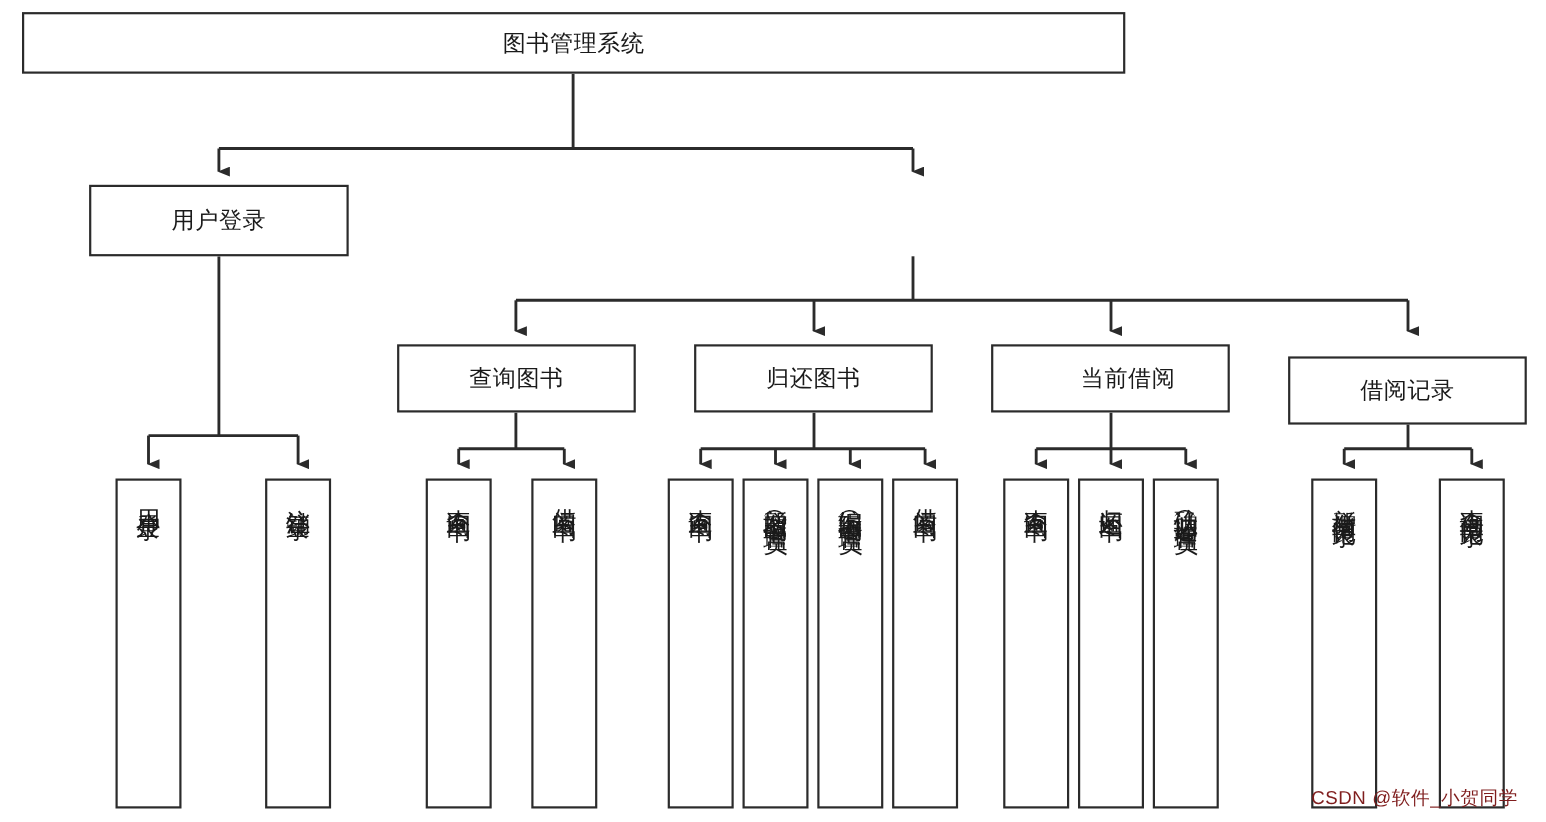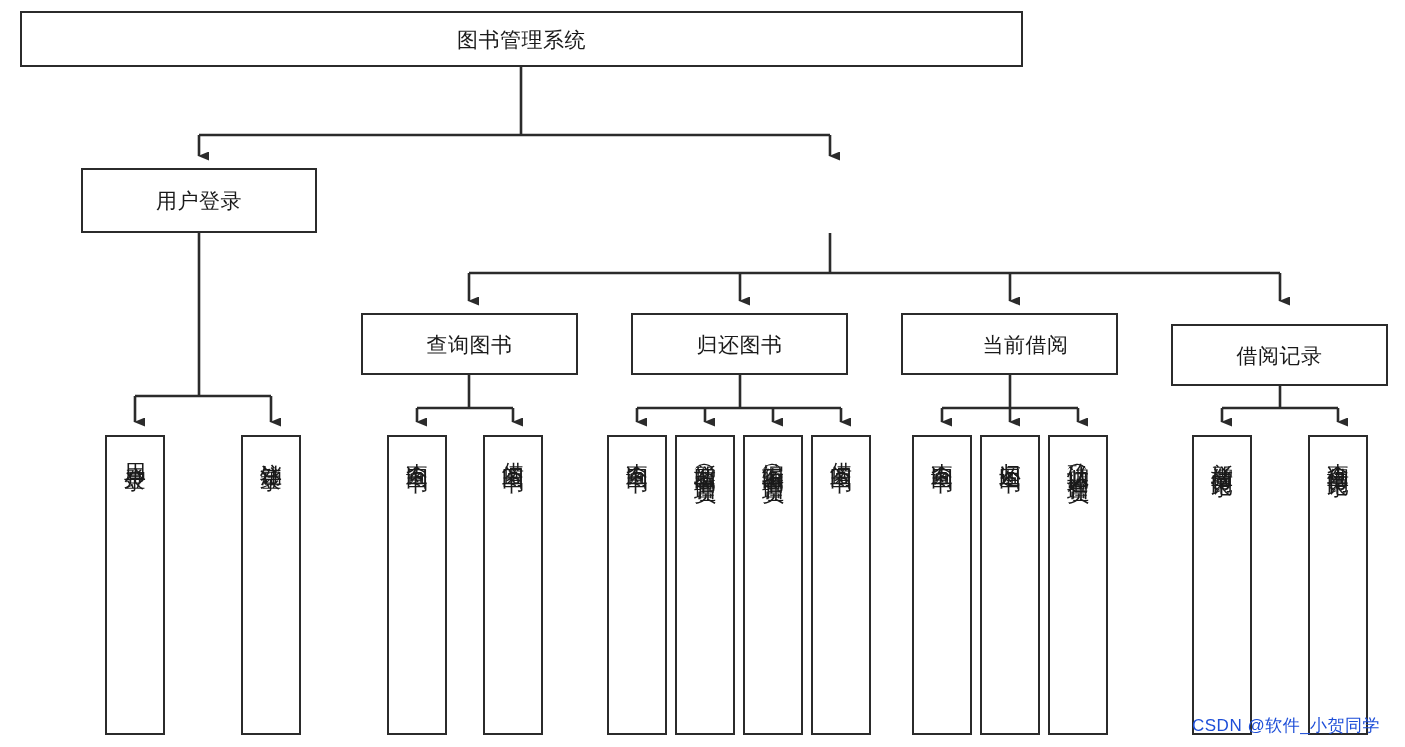--- a/index.html
+++ b/index.html
@@ -60,21 +60,21 @@
     font-size: 22px;
     line-height: 1.18;
     letter-spacing: 3px;
     white-space: nowrap;
   }
   .watermark {
     position: absolute;
     left: 1192px;
     top: 714px;
     font-size: 17px;
-    color: #1d4ed8;
+    color: #7f1d1d;
     letter-spacing: 0.5px;
     white-space: nowrap;
     z-index: 5;
   }
 </style>
 </head>
 <body>
 
 <div id="diagram-root">
 

